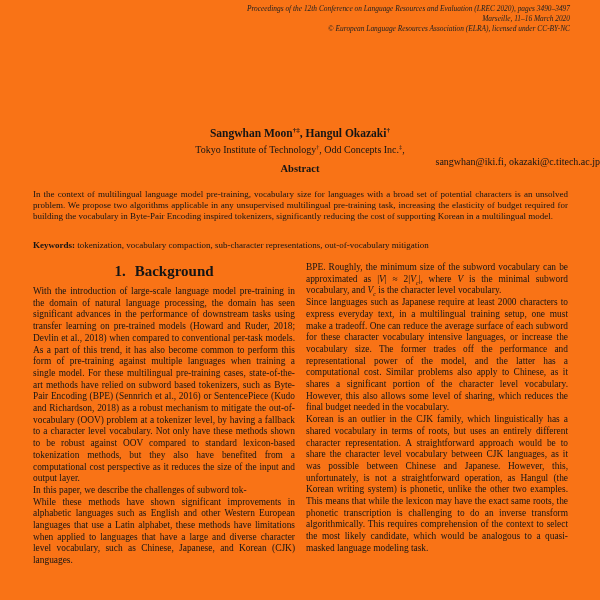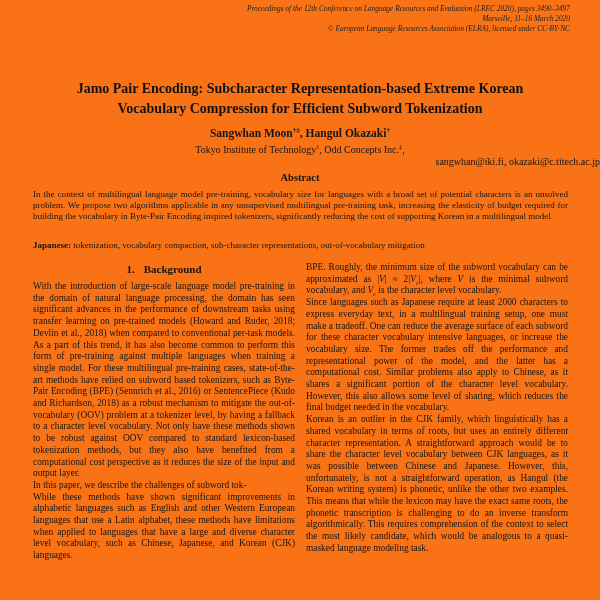--- a/index.html
+++ b/index.html
@@ -53,21 +53,21 @@
   .emails-line {
     position: absolute;
     top: 156px;
     left: 0;
     width: 600px;
     text-align: right;
     font-size: 10px;
   }
   .abstract-heading {
     position: absolute;
-    top: 172px;
+    top: 163px;
     left: 0;
     width: 600px;
     text-align: center;
     font-weight: 700;
     font-size: 10.5px;
   }
   .abstract-text {
     position: absolute;
     top: 189px;
     left: 33px;
@@ -91,21 +91,21 @@
     width: 535px;
     height: 338px;
     display: flex;
     gap: 11px;
     overflow: hidden;
   }
   .col { width: 262px; overflow: hidden; }
   .section-heading {
     text-align: center;
     font-weight: 700;
-    font-size: 11px;
+    font-size: 15px;
     margin: 1px 0 6px 0;
   }
   .section-number { display: inline-block; margin-right: 9px; }
   p.para {
     margin: 0;
     font-size: 9.4px;
     line-height: 11.7px;
     text-align: justify;
   }
   .seg-sup { vertical-align: super; font-size: 0.62em; line-height: 0; }
@@ -117,30 +117,29 @@
 <body>
 
 <div class="page">
 
   <div class="header-meta">
     <div>Proceedings of the 12th Conference on Language Resources and Evaluation (LREC 2020), pages 3490–3497</div>
     <div>Marseille, 11–16 March 2020</div>
     <div>© European Language Resources Association (ELRA), licensed under CC-BY-NC</div>
   </div>
 
-  <h1 class="paper-title">Jamo Pair Encoding: Subcharacter Representation-based Extreme Korean Vocabulary Compression for Efficient Subword Tokenization</h1>
 
   <div class="authors-line"><span>Sangwhan Moon</span><span class="seg-sup">†‡</span><span>, Hangul Okazaki</span><span class="seg-sup">†</span></div>
   <div class="affiliation-line"><span>Tokyo Institute of Technology</span><span class="seg-sup">†</span><span>, Odd Concepts Inc.</span><span class="seg-sup">‡</span><span>,</span></div>
   <div class="emails-line">sangwhan@iki.fi, okazaki@c.titech.ac.jp</div>
 
   <div class="abstract-heading">Abstract</div>
   <div class="abstract-text">In the context of multilingual language model pre-training, vocabulary size for languages with a broad set of potential characters is an unsolved problem. We propose two algorithms applicable in any unsupervised multilingual pre-training task, increasing the elasticity of budget required for building the vocabulary in Byte-Pair Encoding inspired tokenizers, significantly reducing the cost of supporting Korean in a multilingual model.</div>
 
-  <div class="keywords-line"><span class="seg-b">Japanese: </span><span>tokenization, vocabulary compaction, sub-character representations, out-of-vocabulary mitigation</span></div>
+  <div class="keywords-line"><span class="seg-b">Keywords: </span><span>tokenization, vocabulary compaction, sub-character representations, out-of-vocabulary mitigation</span></div>
 
   <div class="columns">
     <div class="col">
       <div class="section-heading">
         <span class="section-number">1.</span><span>Background</span>
       </div>
       <p class="para"><span>With the introduction of large-scale language model pre-training in the domain of natural language processing, the domain has seen significant advances in the performance of downstream tasks using transfer learning on pre-trained models (Howard and Ruder, 2018; Devlin et al., 2018) when compared to conventional per-task models. As a part of this trend, it has also become common to perform this form of pre-training against multiple languages when training a single model. For these multilingual pre-training cases, state-of-the-art methods have relied on subword based tokenizers, such as Byte-Pair Encoding (BPE) (Sennrich et al., 2016) or SentencePiece (Kudo and Richardson, 2018) as a robust mechanism to mitigate the out-of-vocabulary (OOV) problem at a tokenizer level, by having a fallback to a character level vocabulary. Not only have these methods shown to be robust against OOV compared to standard lexicon-based tokenization methods, but they also have benefited from a computational cost perspective as it reduces the size of the input and output layer.</span></p>
       <p class="para"><span>In this paper, we describe the challenges of subword tok-</span></p>
       <p class="para"><span>While these methods have shown significant improvements in alphabetic languages such as English and other Western European languages that use a Latin alphabet, these methods have limitations when applied to languages that have a large and diverse character level vocabulary, such as Chinese, Japanese, and Korean (CJK) languages.</span></p>
     </div>

